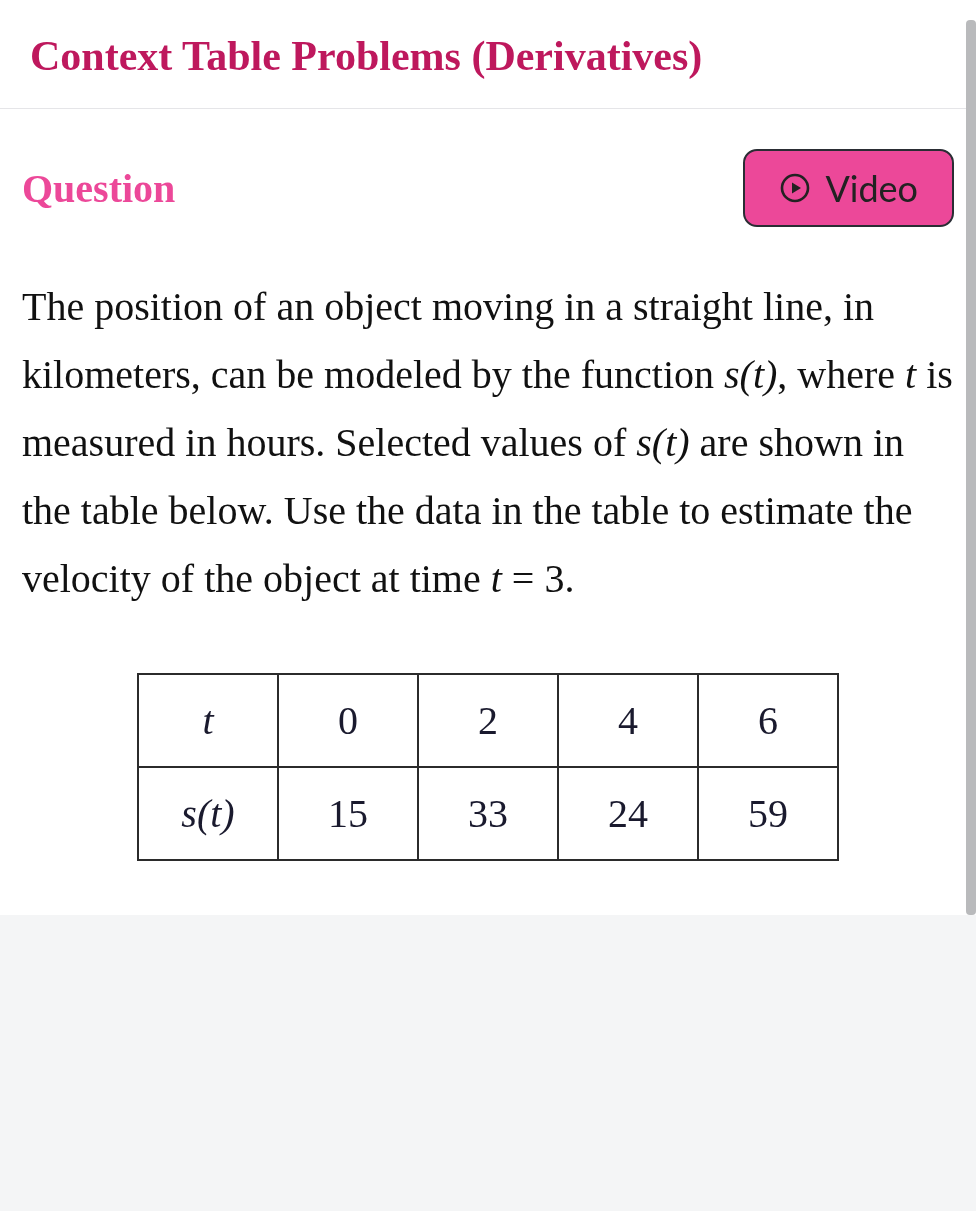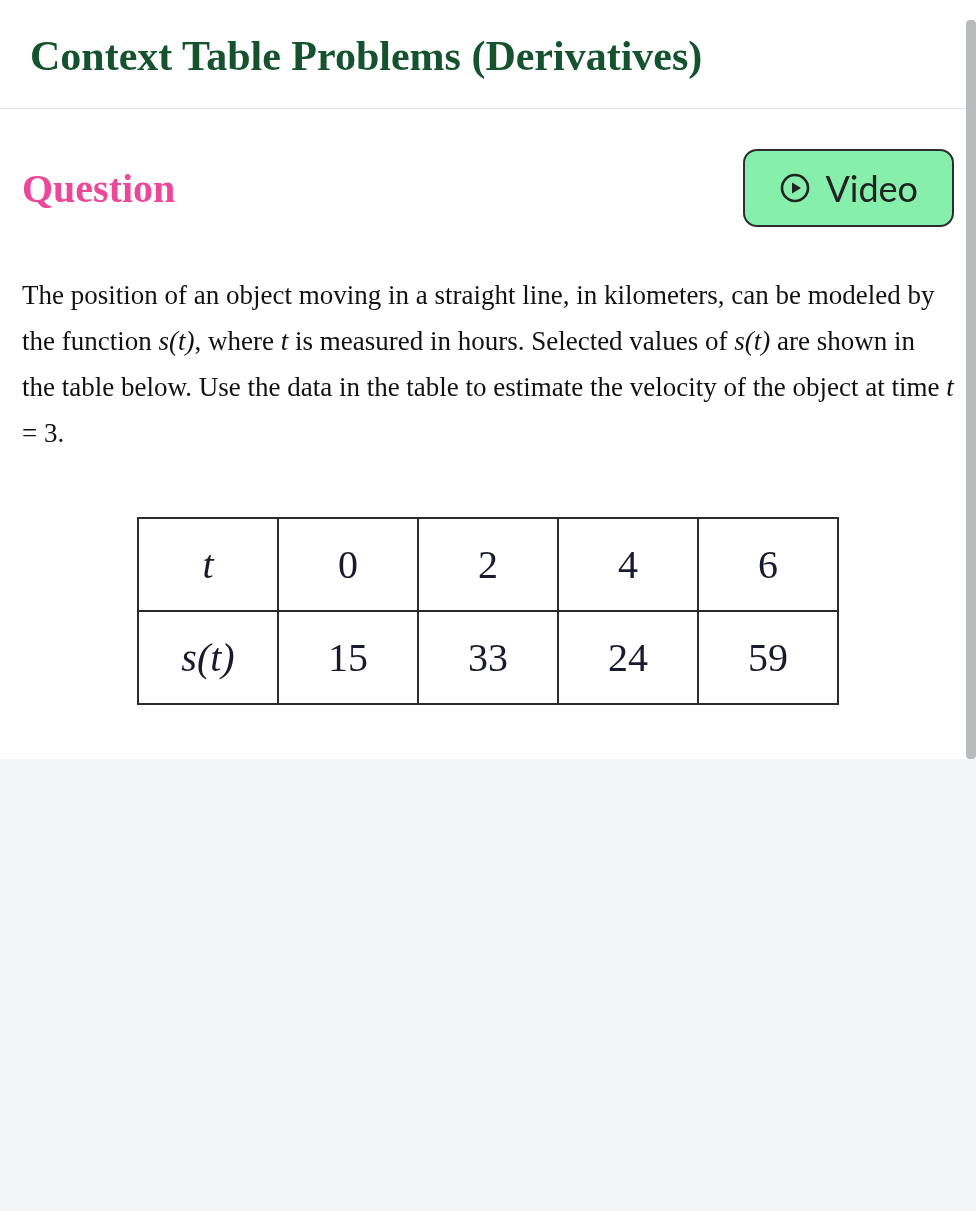--- a/index.html
+++ b/index.html
@@ -27,21 +27,21 @@
   }
   .title-bar {
     padding: 32px 30px 28px 30px;
     border-bottom: 1px solid #e5e5e8;
     background: #fff;
   }
   .title {
     font-family: Georgia, "Times New Roman", serif;
     font-weight: 700;
     font-size: 42px;
-    color: #14532d;
+    color: #be185d;
     margin: 0;
   }
   .content {
     padding: 40px 22px 44px 22px;
   }
   .qrow {
     display: flex;
     align-items: center;
     justify-content: space-between;
     gap: 18px;
@@ -58,30 +58,30 @@
     gap: 16px;
   }
   .btn {
     display: inline-flex;
     align-items: center;
     gap: 14px;
     height: 78px;
     padding: 0 34px;
     border: 2px solid #2a2d34;
     border-radius: 14px;
-    background: #86efac;
+    background: #ec4899;
     font-size: 36px;
     font-family: "Lato", Arial, sans-serif;
     color: #222;
     cursor: pointer;
   }
   .btn svg { display: block; }
   .prompt {
     font-family: Georgia, "Times New Roman", serif;
-    font-size: 27px;
+    font-size: 40px;
     line-height: 1.7;
     color: #111;
     margin: 0 0 60px 0;
   }
   .mi { font-style: italic; font-family: Georgia, "Times New Roman", serif; }
   .fn { font-style: italic; font-family: Georgia, "Times New Roman", serif; }
   table.data {
     border-collapse: collapse;
     margin: 0 auto 10px auto;
   }

